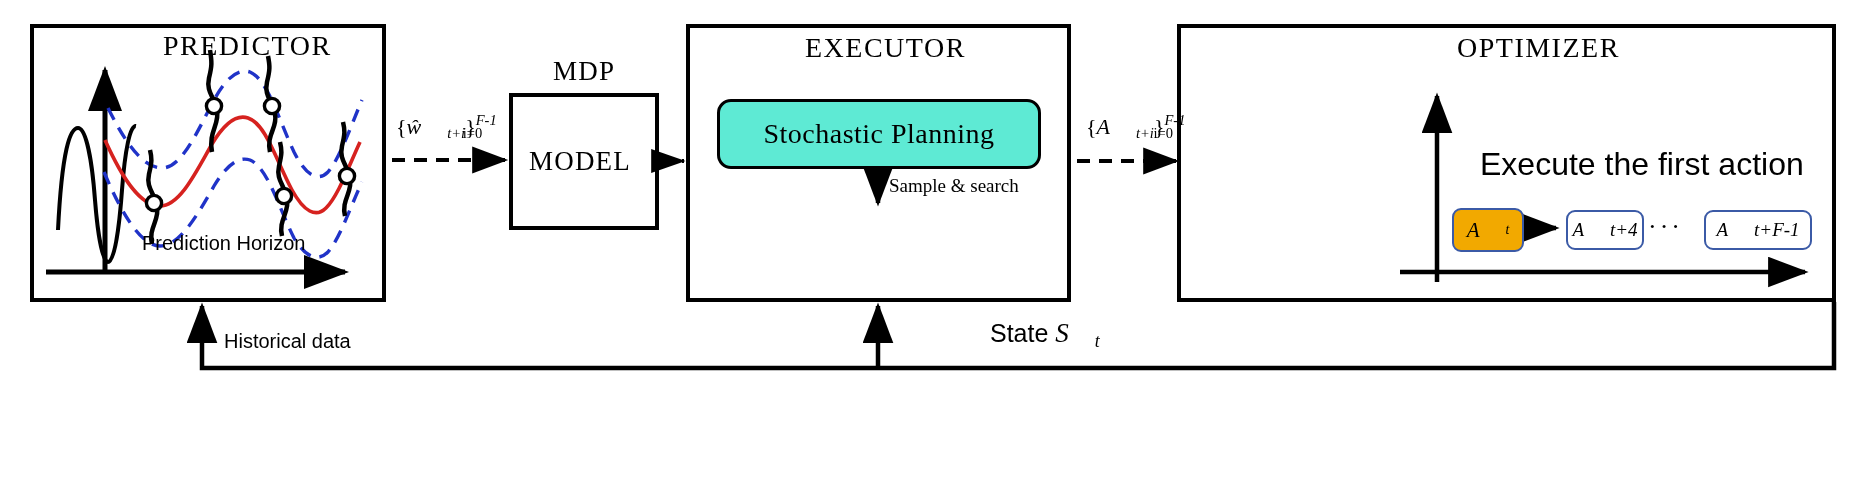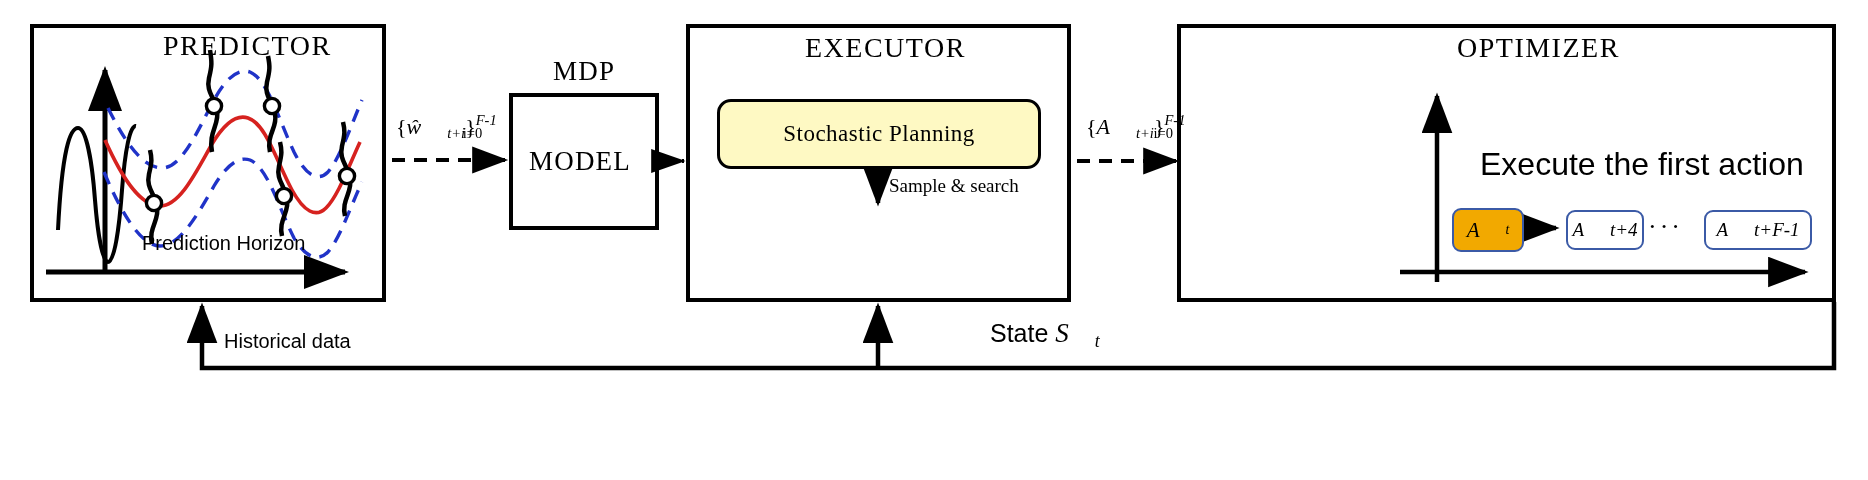--- a/index.html
+++ b/index.html
@@ -21,23 +21,23 @@
   .mathlab{
     position:absolute;white-space:nowrap;font-family:"Liberation Serif", serif;
     font-size:22px;
   }
   .mi{font-style:italic;}
   .sub{font-size:0.66em;vertical-align:-0.30em;font-style:italic;margin-left:26px;}
   .sup{font-size:0.66em;vertical-align:0.62em;font-style:italic;}
   .nsub{font-size:0.66em;vertical-align:-0.30em;}
 
   .roundbox{
-    position:absolute;border:3px solid #000;border-radius:14px;background:#fef9c3;
+    position:absolute;border:3px solid #000;border-radius:14px;background:#5eead4;
     display:flex;align-items:center;justify-content:center;
-    font-family:"Liberation Serif", serif;font-size:23px;letter-spacing:0.5px;
+    font-family:"Liberation Serif", serif;font-size:28px;letter-spacing:0.5px;
   }
   .abox{
     position:absolute;border:2.5px solid #3b5aa6;border-radius:9px;background:#fff;
     display:flex;align-items:center;justify-content:center;
     font-family:"Liberation Serif", serif;font-size:21px;
   }
   .abox.filled{background:#F2A900;}
   .dots{position:absolute;font-size:26px;letter-spacing:3px;font-family:"Liberation Serif",serif;}
   .small{font-size:19px;}
   .caption{position:absolute;font-family:"Liberation Sans", sans-serif;font-size:20px;white-space:nowrap;}

